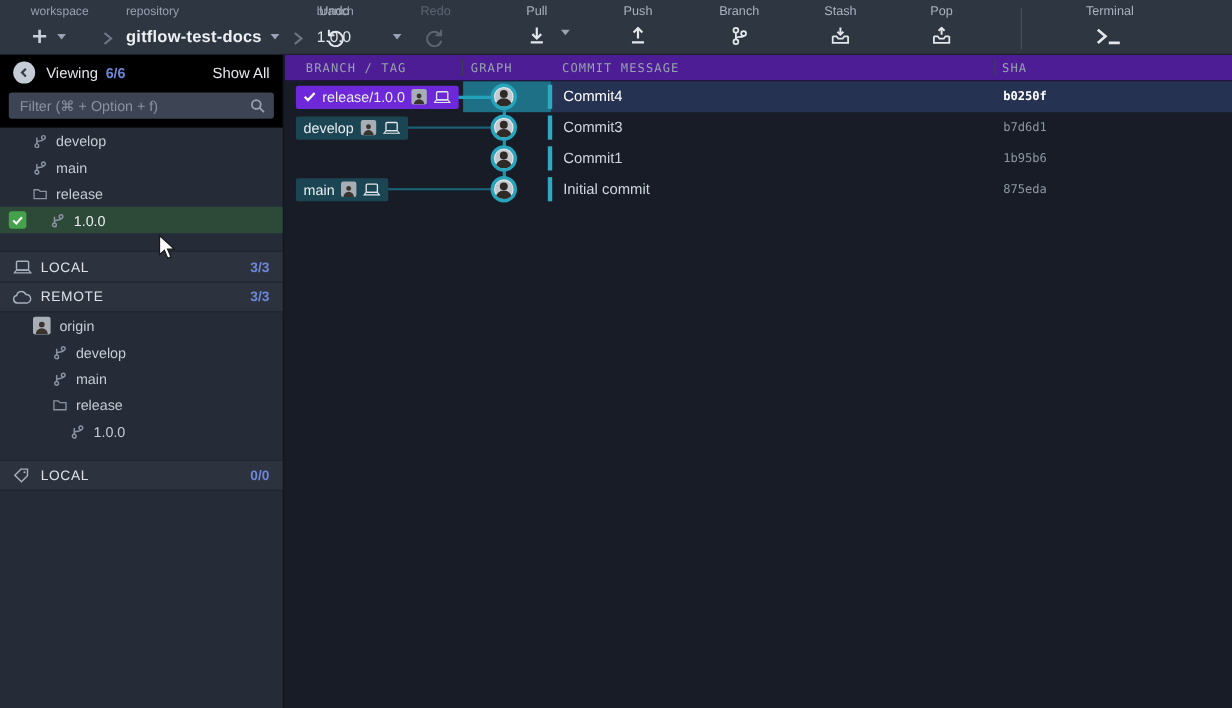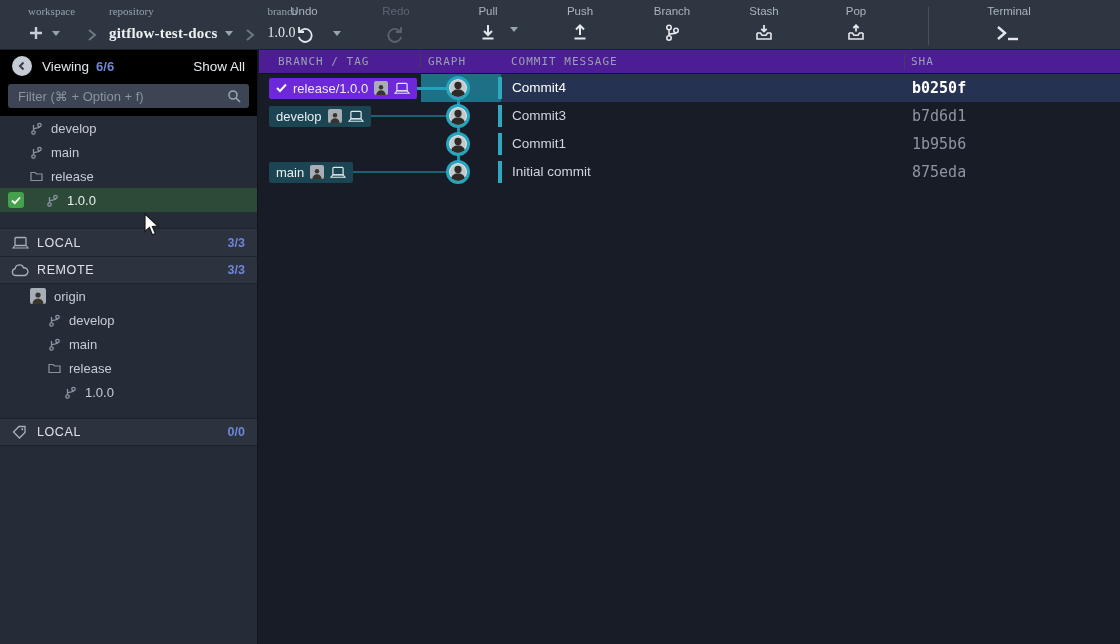--- a/index.html
+++ b/index.html
@@ -10,21 +10,21 @@
     font-family:"Liberation Sans", sans-serif;
     -webkit-font-smoothing:antialiased;
   }
   svg { display:block; }
 
   
   .toolbar {
     position:absolute; left:0; top:0; width:1120px; height:50px;
     background:#2e3641; border-bottom:1px solid #1b2029;
   }
-  .toolbar-left { position:absolute; left:28px; top:5px; display:flex; align-items:flex-start;font-family:Liberation Serif, serif; }
+  .toolbar-left { position:absolute; left:28px; top:5px; display:flex; align-items:flex-start; }
   .tb-group { display:flex; flex-direction:column; }
   .tb-label { font-size:11px; color:#97a0ae; margin-bottom:4px; }
   .tb-value-row { display:flex; align-items:center; height:24px; }
   .plus-btn { color:#c9cfd8; margin-right:8px; cursor:pointer; }
   .caret { width:0; height:0; border-left:4px solid transparent; border-right:4px solid transparent; border-top:5px solid #9aa3b1; }
   .tb-sep { align-self:flex-end; margin:0 12px 3px 12px; color:#6e7784; }
   .repo-name { font-size:15px; font-weight:bold; color:#eef1f4; margin-right:8px; letter-spacing:0.2px; }
   .branch-name { font-size:14px; color:#e2e6eb; margin-right:38px; }
 
   .toolbar-right { position:absolute; right:79px; top:5px; display:flex; align-items:flex-start;gap:40px; }
@@ -102,21 +102,21 @@
   .branch-label .lbl-txt { margin-right:6px; }
   .branch-label.sel { background:#6d28d9; }
   .branch-label .check { margin-right:6px; display:flex; }
   .laptop-icon { color:#e2e7eb; display:flex; margin-left:6px; }
   .node {
     position:absolute; left:187px; top:2px; width:24px; height:24px; border-radius:50%;
     background:#c4c9cf; border:3px solid #26a5bc; box-shadow:inset 0 0 0 1px rgba(255,255,255,0.6);
     z-index:4; overflow:hidden; cursor:pointer;
   }
   .msg { position:absolute; left:253px; line-height:28px; font-size:13.5px; color:#cfd5dc; z-index:3; }
-  .sha { position:absolute; left:653px; line-height:28px; font-family:"DejaVu Sans Mono", monospace; font-size:15px; color:#8d95a2; z-index:3; }
+  .sha { position:absolute; left:653px; line-height:28px; font-family:"DejaVu Sans Mono", monospace; font-size:11px; color:#8d95a2; z-index:3; }
   .commit-row.selected .msg { color:#ffffff; }
   .commit-row.selected .sha { color:#ffffff; font-weight:bold; }
 
   .cursor { position:absolute; left:144px; top:213px; z-index:20; pointer-events:none; }
 </style>
 </head>
 <body>
 
 <div class="toolbar">
   <div class="toolbar-left">

